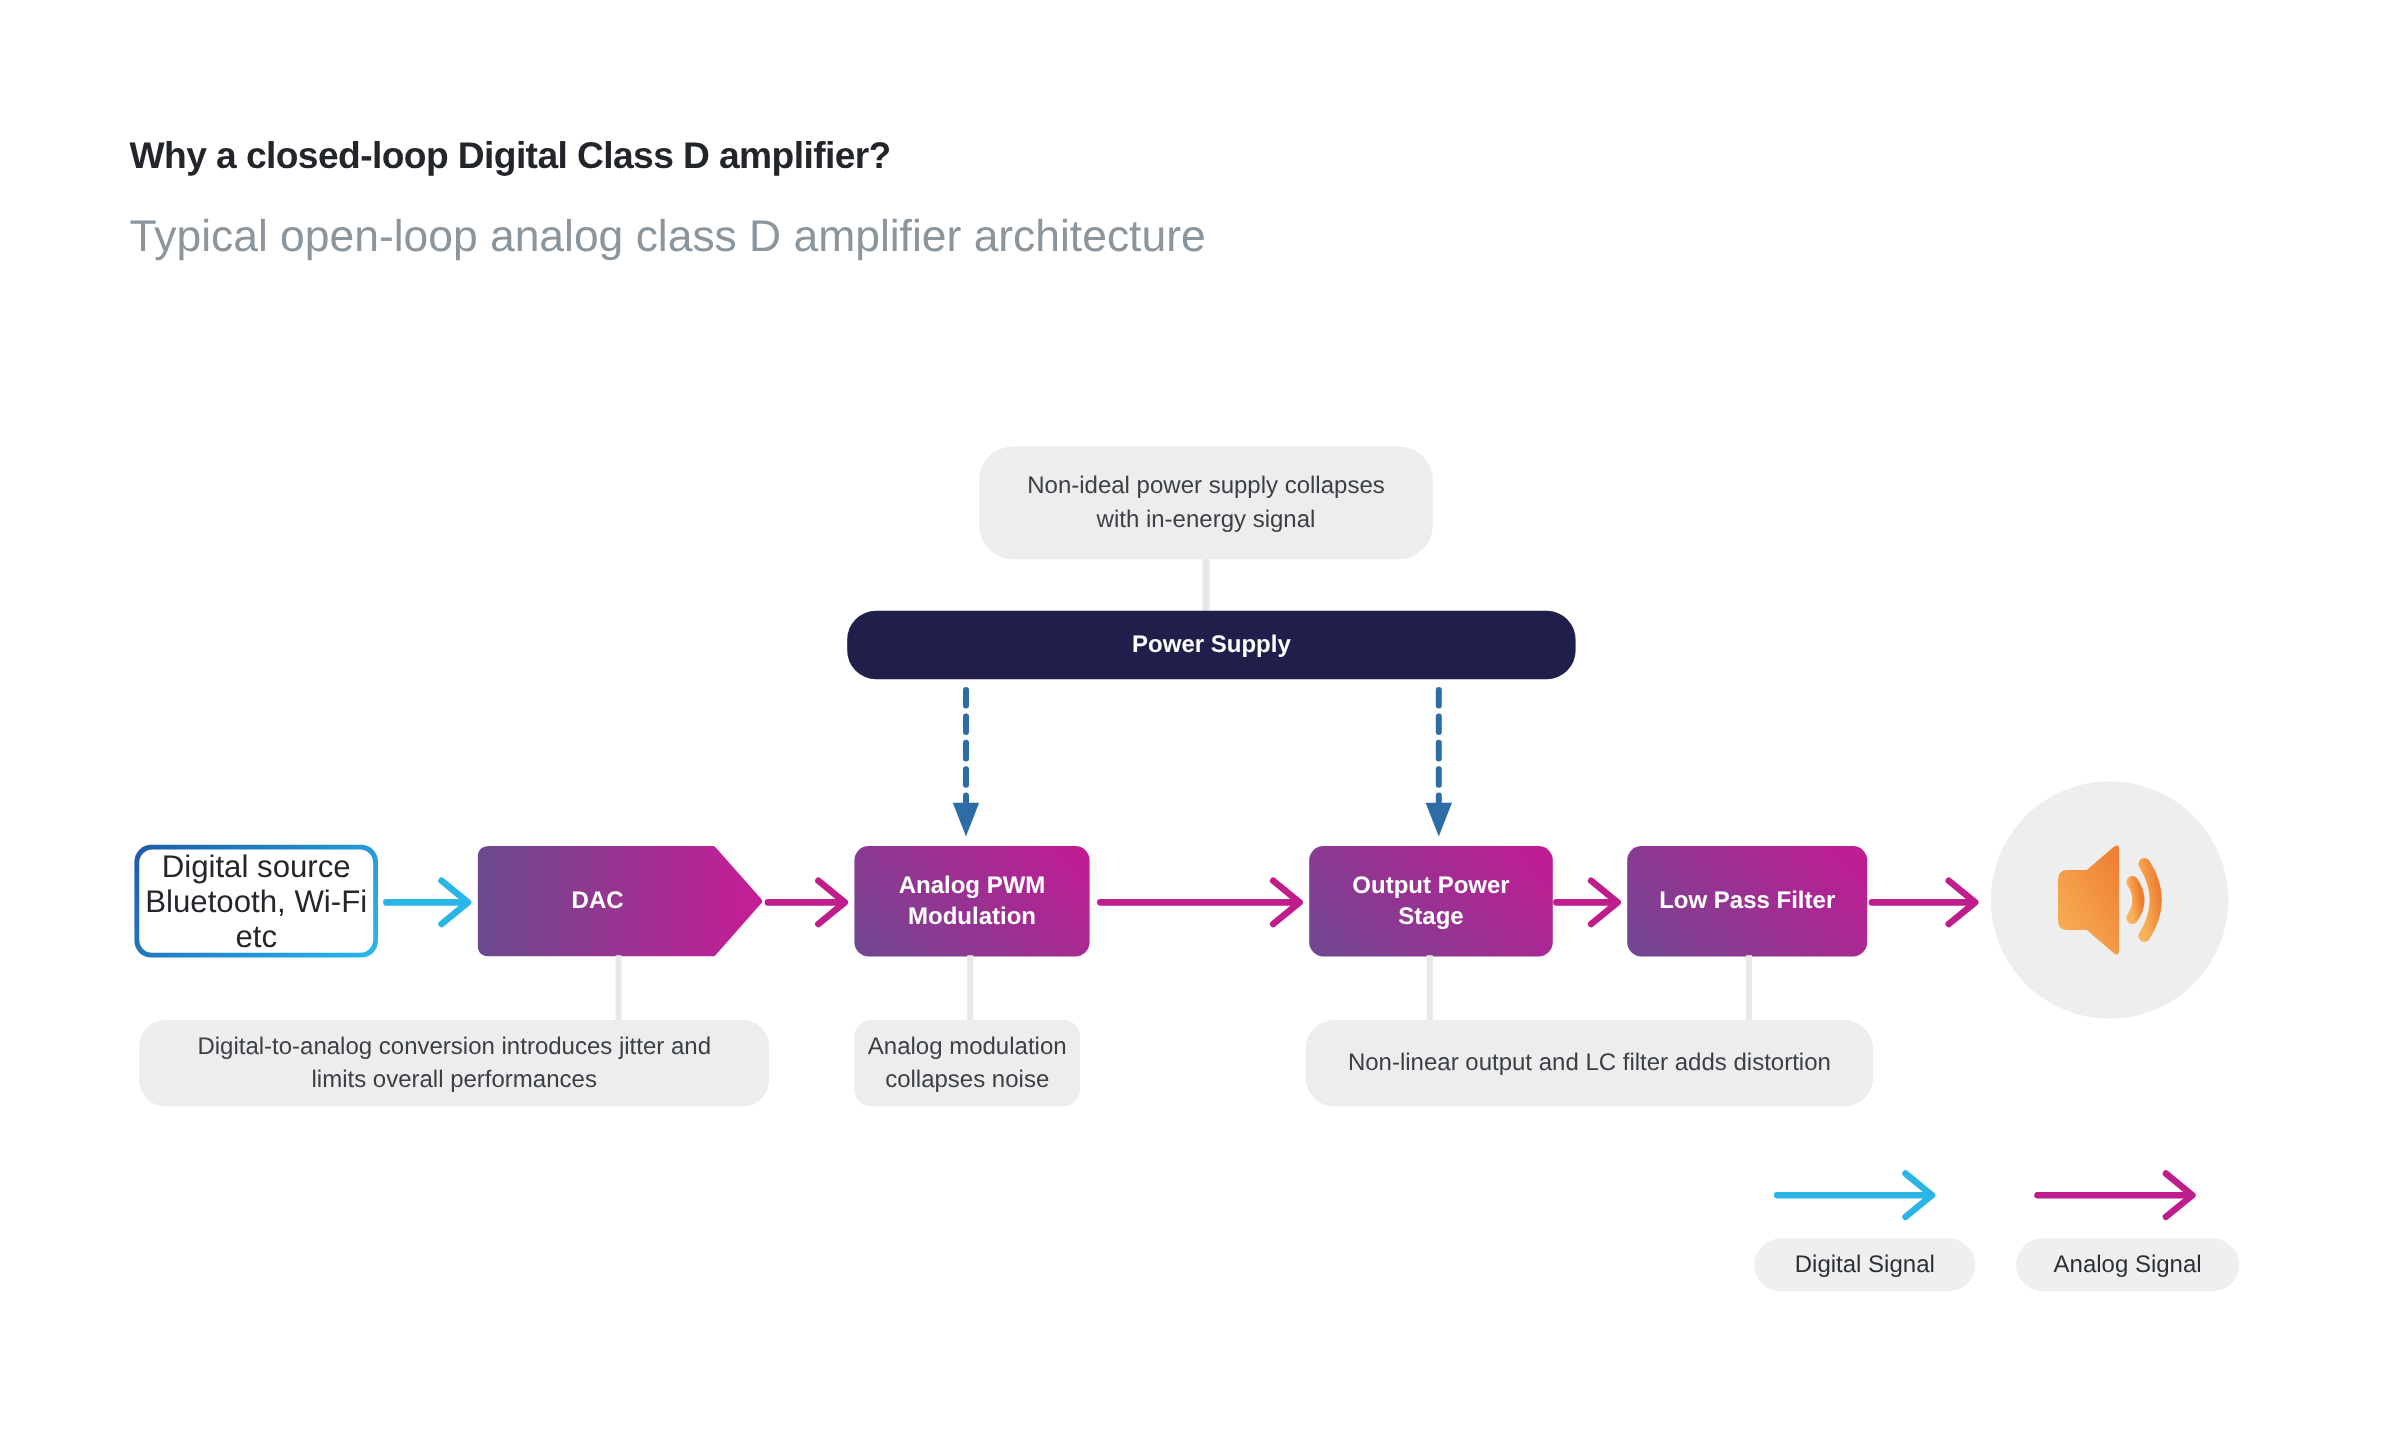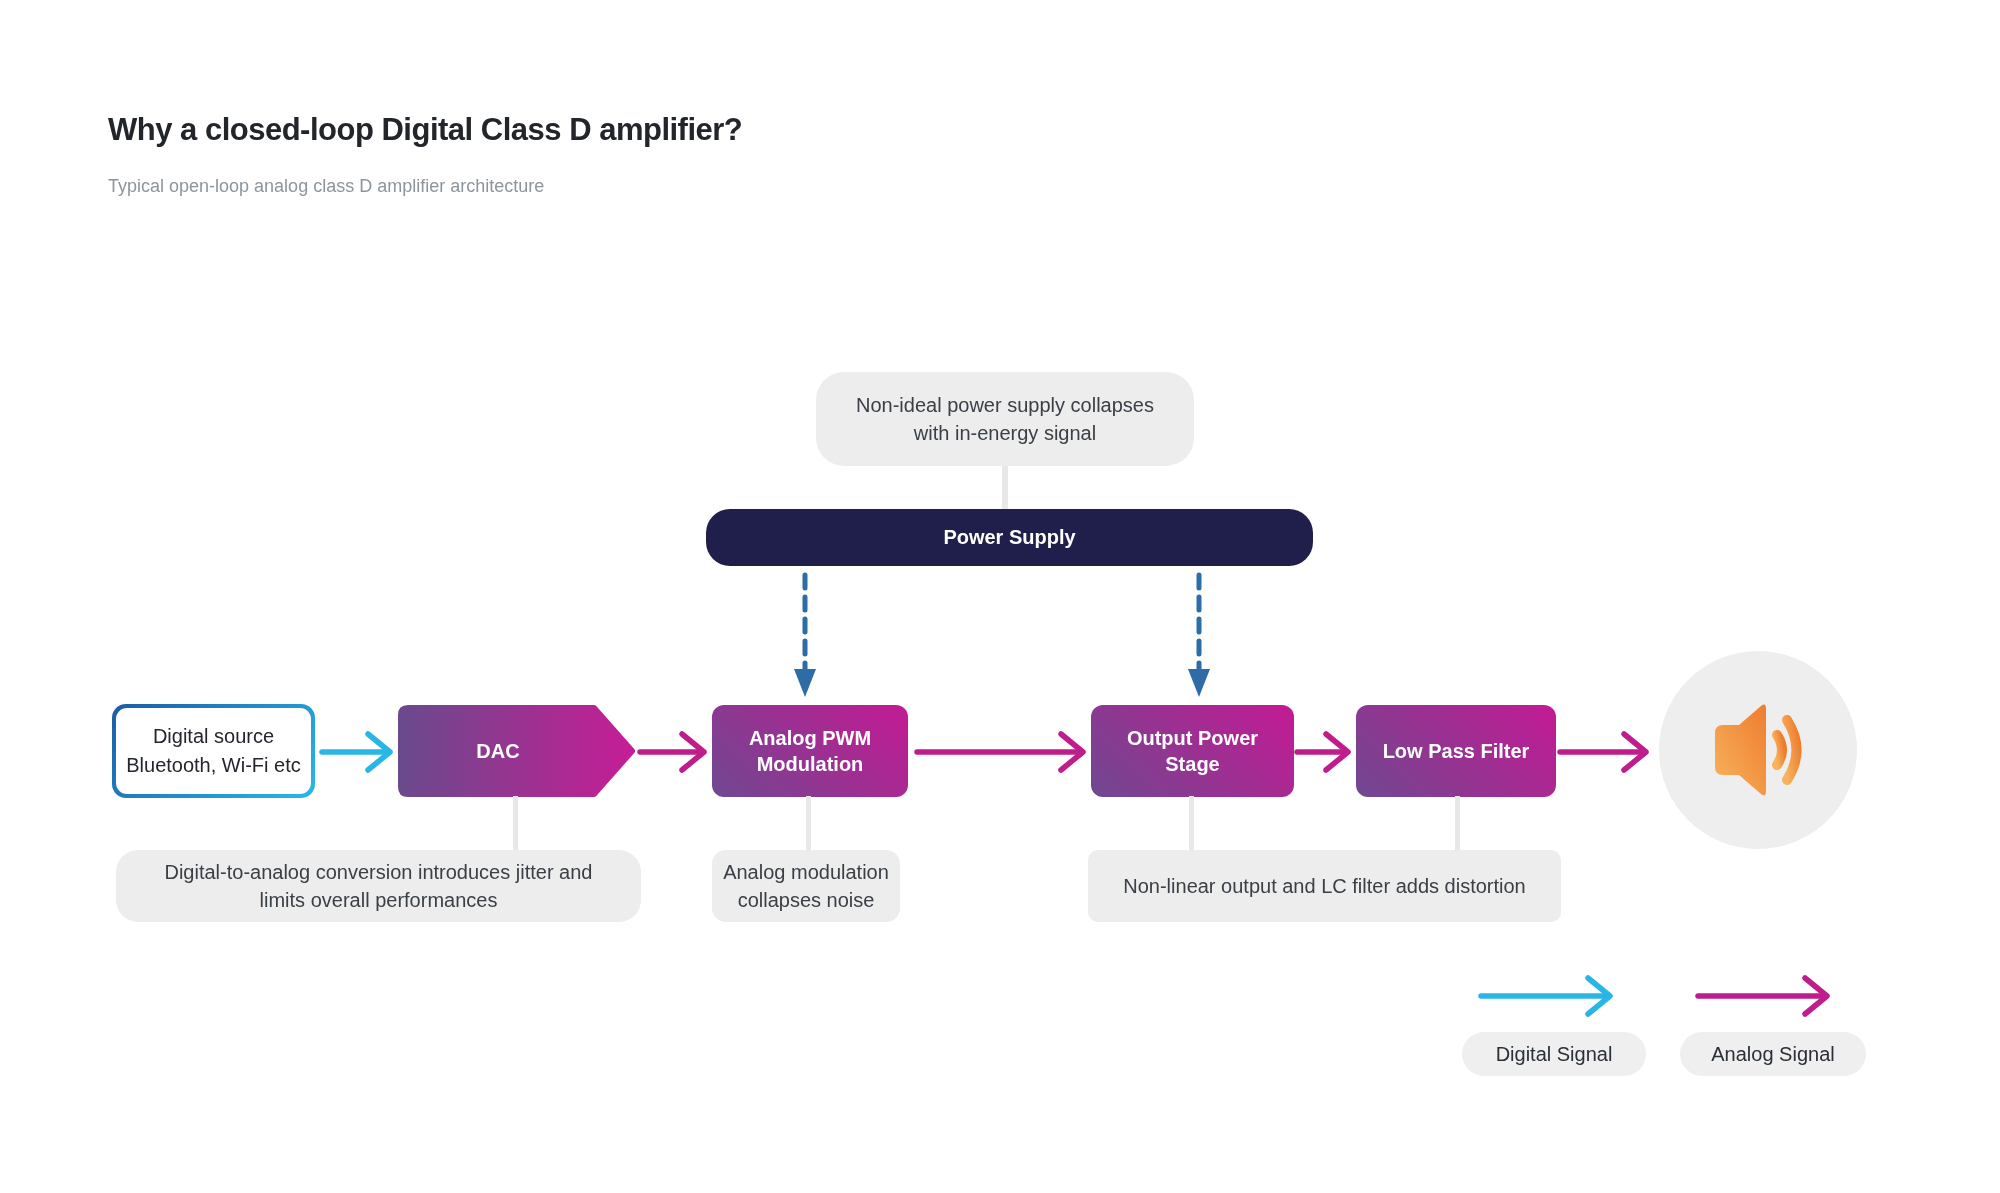--- a/index.html
+++ b/index.html
@@ -27,36 +27,36 @@
   .abs{position:absolute;}
 
   
   .title{
     left:108px; top:112px;
     font-size:31px; font-weight:700; letter-spacing:-0.5px;
     color:var(--title-color);
   }
   .subtitle{
     left:108px; top:176px;
-    font-size:18px; font-weight:400;
+    font-size:37px; font-weight:400;
     color:var(--subtitle-color);
   }
 
   
   .callout{
     background:var(--callout-bg);
     border-radius:28px;
     display:flex; align-items:center; justify-content:center;
     text-align:center;
     font-size:20px; line-height:28px; color:var(--callout-text);
   }
   .callout-top{left:816px; top:372px; width:378px; height:94px; padding:0 34px;}
   .callout-dac{left:116px; top:850px; width:525px; height:72px; padding:0 30px; border-radius:22px;}
   .callout-pwm{left:712px; top:850px; width:188px; height:72px; padding:0 10px; border-radius:14px;}
-  .callout-out{left:1088px; top:850px; width:473px; height:72px; padding:0 20px; border-radius:10px;}
+  .callout-out{left:1088px; top:850px; width:473px; height:72px; padding:0 20px; border-radius:24px;}
 
   
   .conn{background:var(--conn); width:6px;}
   .conn-top{left:1002px; top:466px; height:44px;}
   .conn-dac{left:513px; top:796px; height:55px; width:5px;}
   .conn-pwm{left:806px; top:796px; height:55px; width:5px;}
   .conn-out{left:1189px; top:796px; height:55px; width:5px;}
   .conn-lpf{left:1455px; top:796px; height:55px; width:5px;}
 
   
@@ -85,21 +85,21 @@
     left:112px; top:704px; width:203px; height:94px;
     border-radius:14px;
     background:linear-gradient(135deg,#1d5ba6,#29b9e8);
     padding:4px;
   }
   .source-inner{
     width:100%; height:100%;
     background:#ffffff; border-radius:11px;
     display:flex; flex-direction:column; align-items:center; justify-content:center;
     text-align:center;
-    color:#23262c; font-size:20px; line-height:29px; font-weight:400;
+    color:#23262c; font-size:26px; line-height:29px; font-weight:400;
   }
 
   .dac-shape{left:398px; top:705px;}
   .dac-label{
     left:398px; top:705px; width:200px; height:92px;
     display:flex; align-items:center; justify-content:center;
     color:#fff; font-size:20px; font-weight:700;
   }
 
   

